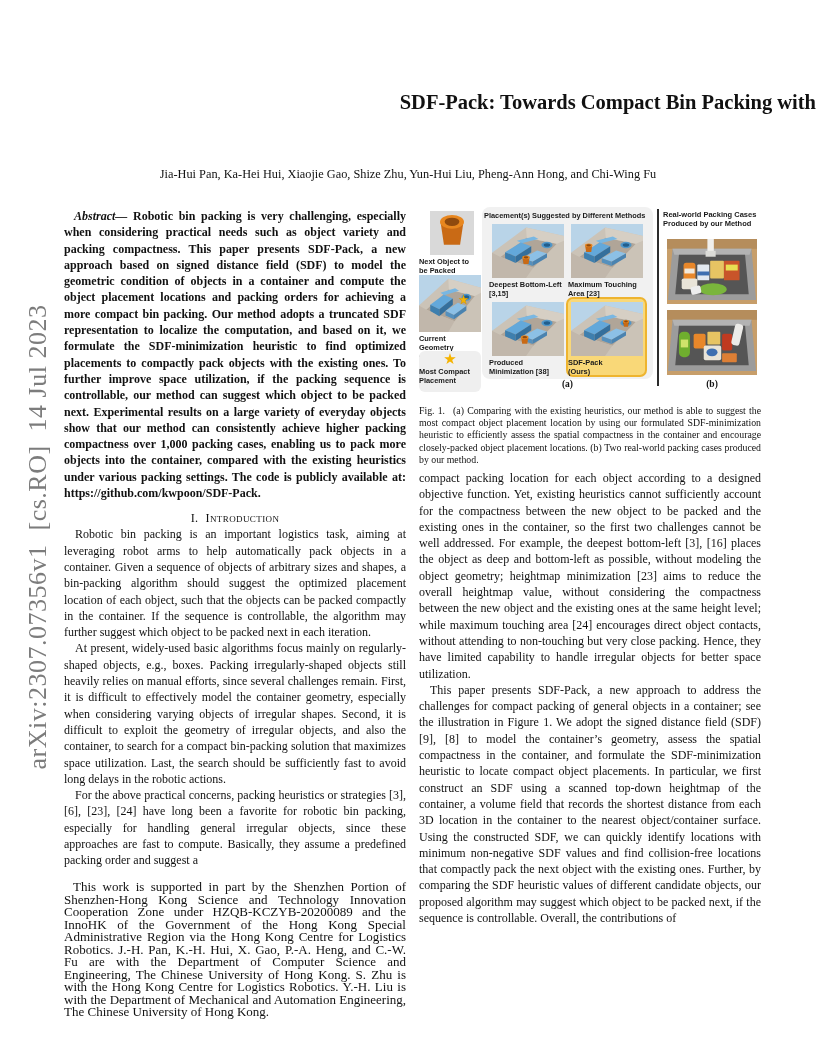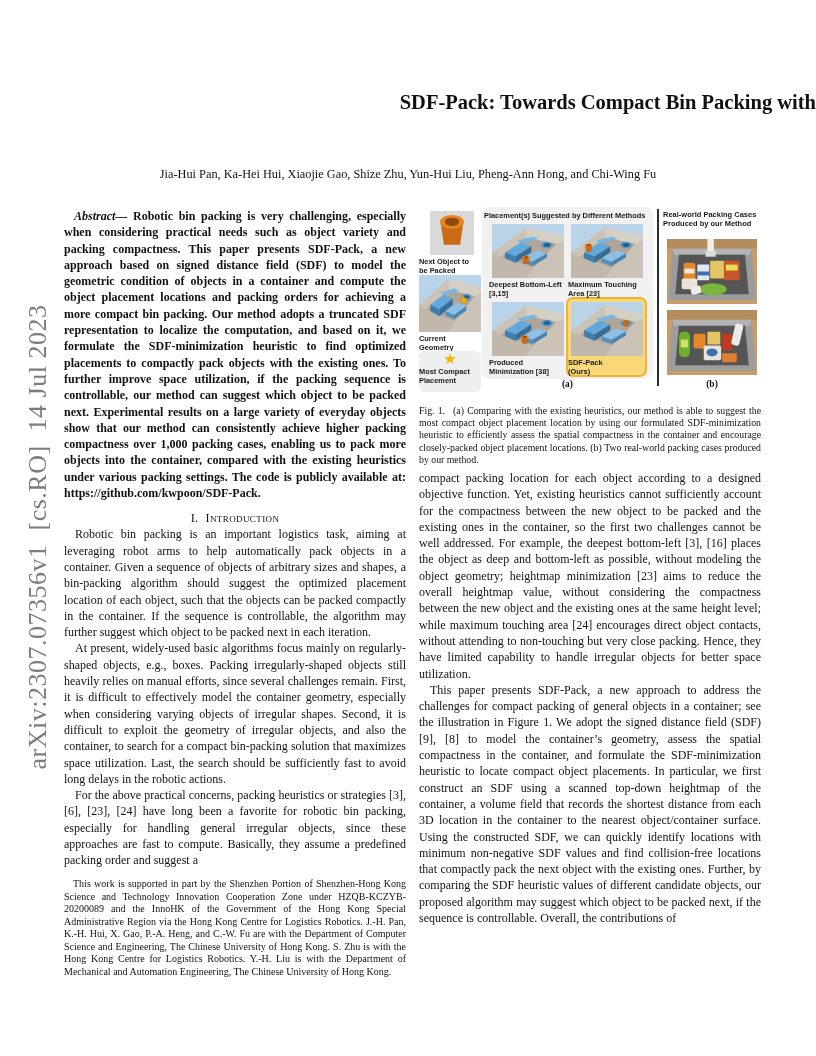--- a/index.html
+++ b/index.html
@@ -20,21 +20,21 @@
   #left-col{left:64px;top:208px;height:792px;}
   #right-col{left:419px;top:207px;height:794px;}
 
   .abstract{font-size:11.2px;font-weight:bold;line-height:16px;}
   .abstract .lead{font-style:italic;}
   .abstract .indent{display:inline-block;width:10px;}
   .section-heading{text-align:center;font-size:12.2px;margin-top:10px;letter-spacing:.4px;}
   .section-heading .sc{font-variant:small-caps;}
   .body-par{font-size:12px;line-height:16.3px;margin:0;}
   .body-par.indent{text-indent:11px;}
-  .footnote{position:absolute;top:660px;left:0;width:342px;font-size:10px;line-height:12.5px;
+  .footnote{position:absolute;top:660px;left:0;width:342px;font-size:13px;line-height:12.5px;
             text-align:justify;}
   .footnote .indent{display:inline-block;width:9px;}
 
   
   #figure{position:absolute;top:0;left:0;width:342px;height:185px;}
   .figlabel{font-family:"Liberation Sans", sans-serif;font-weight:bold;font-size:7.4px;
             line-height:9px;text-align:left;color:#1a1a1a;}
   .legend-col{position:absolute;left:0;top:0;width:62px;height:185px;}
   .next-obj-img{position:absolute;left:11px;top:4px;width:44px;height:44px;}
   .next-obj-label{position:absolute;left:0;top:50px;width:62px;}

